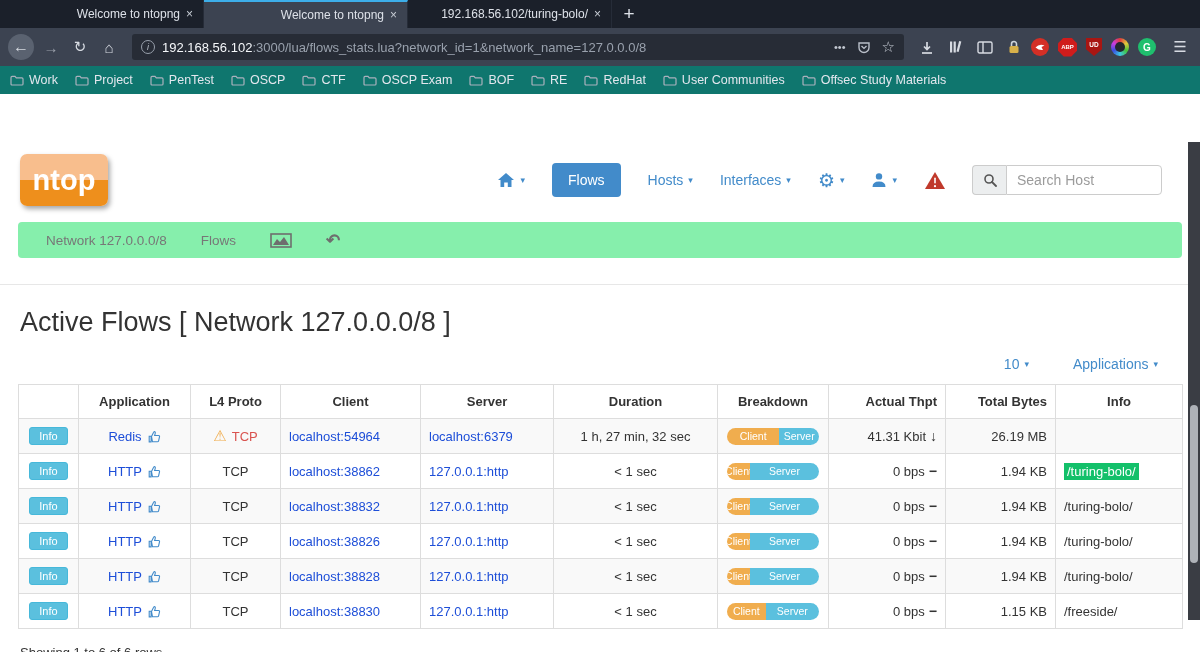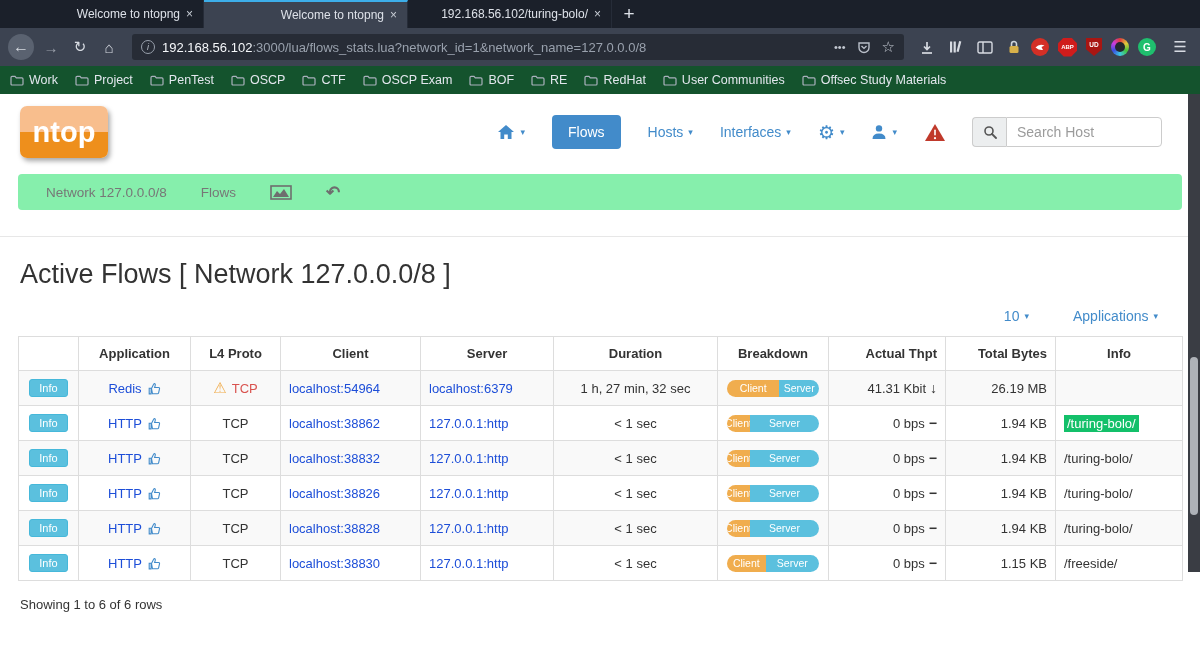--- a/index.html
+++ b/index.html
@@ -39,25 +39,25 @@
               display:flex; align-items:flex-start; justify-content:center; padding-top:3px;
               clip-path:polygon(0 0,100% 0,100% 62%,50% 100%,0 62%); }
   .badge-wheel { width:18px; height:18px; border-radius:50%; position:relative;
                  background:conic-gradient(#e23b3b,#e2c93b,#46c23c,#3bc9e2,#3b50e2,#c93be2,#e23b3b); }
   .badge-wheel::after { content:''; position:absolute; left:4px; top:4px; width:10px; height:10px;
                         border-radius:50%; background:#23272e; }
   .badge-g { width:18px; height:18px; border-radius:50%; background:#1fbf6e; color:#fff;
              font-size:10px; font-weight:bold; display:flex; align-items:center; justify-content:center; }
   .badge-bird { width:18px; height:18px; }
   .hamburger { font-size:15px; color:#d7dbe2; margin-left:3px; }
-  .bookmarks { height:28px; background:#14532d; display:flex; align-items:center; padding:0 10px;
+  .bookmarks { height:28px; background:#0f766e; display:flex; align-items:center; padding:0 10px;
                gap:17px; color:#e3e7ee; font-size:12.5px; }
   .bm { display:flex; align-items:center; gap:5px; white-space:nowrap; }
   
-  .content { height:478px; position:relative; background:#fff; }
+  .content { height:478px; position:relative; background:#fff;margin-top:48px; }
   .scrollbar { position:absolute; right:0; top:0; width:12px; height:100%; background:#3a3d44; z-index:5; }
   .scroll-thumb { position:absolute; left:2px; width:8px; border-radius:4px; background:#aeb2b8;
                   top:55%; height:33%; }
   .app-header { display:flex; align-items:center; padding:12px 22px 10px 20px; }
   .logo { width:88px; height:52px; border-radius:7px;
           background:linear-gradient(180deg,#f8be8d 0 50%,#ee8f1c 50% 100%);
           box-shadow:2px 3px 5px rgba(0,0,0,.35); display:flex; align-items:center; justify-content:center;
           color:#fff; font-weight:bold; font-size:29px; }
   .nav { display:flex; align-items:center; gap:27px; margin-left:auto; margin-right:26px;
          color:#428bca; font-size:14px; }

